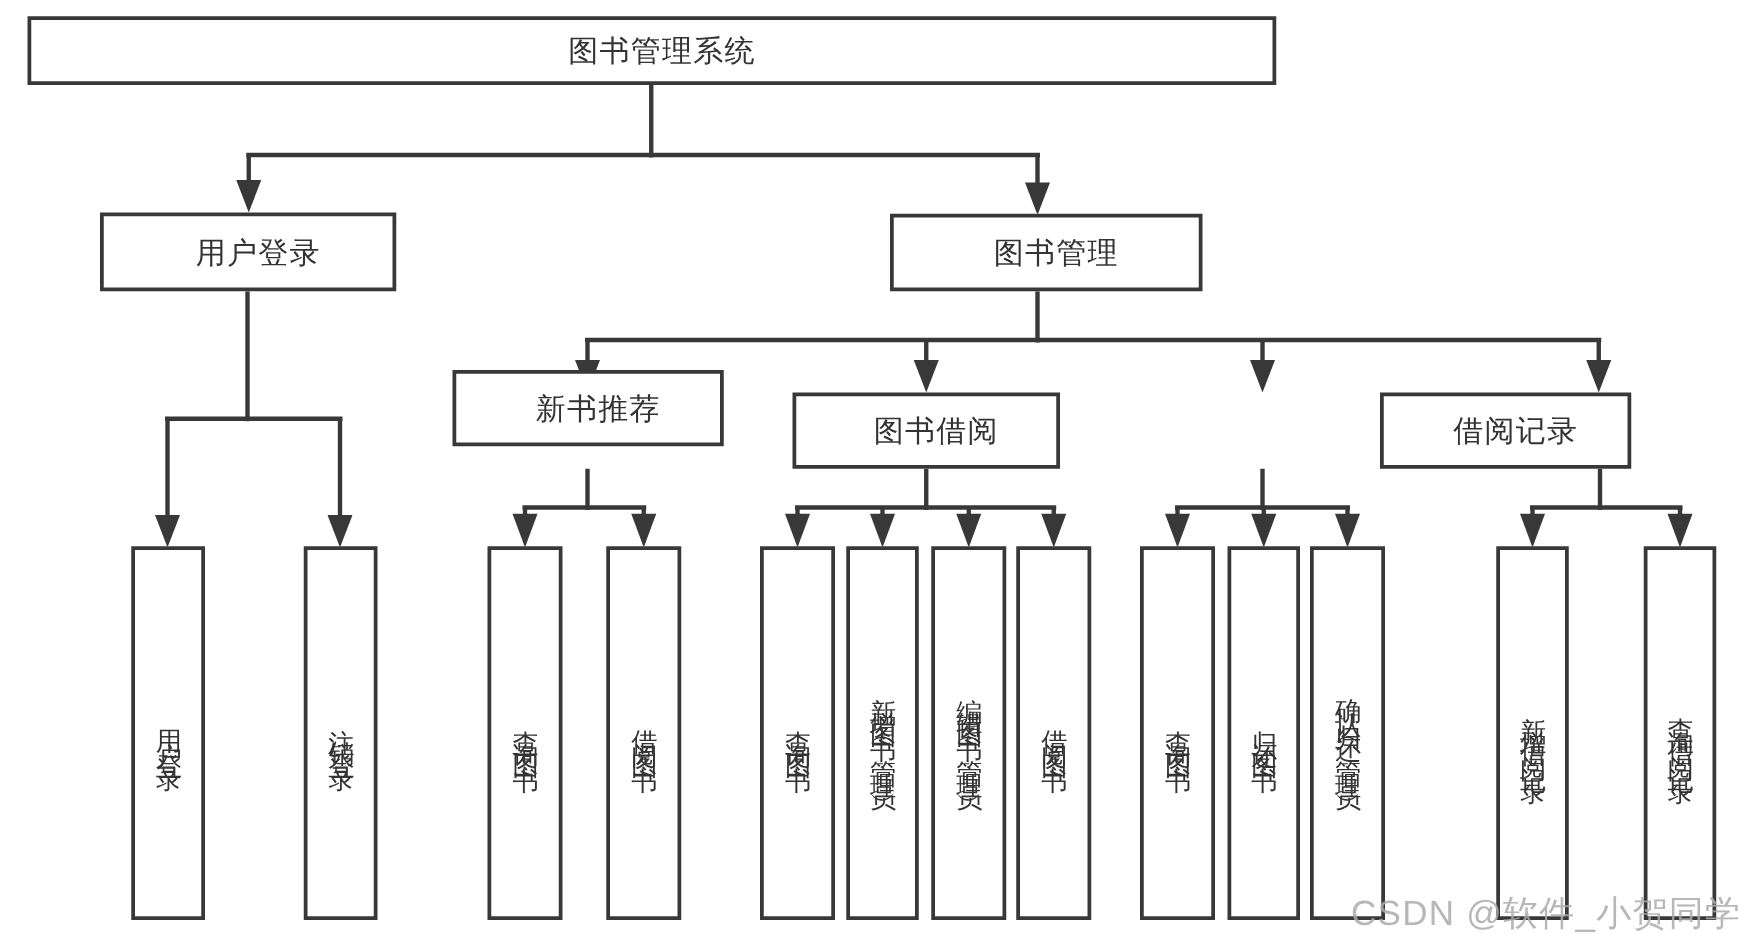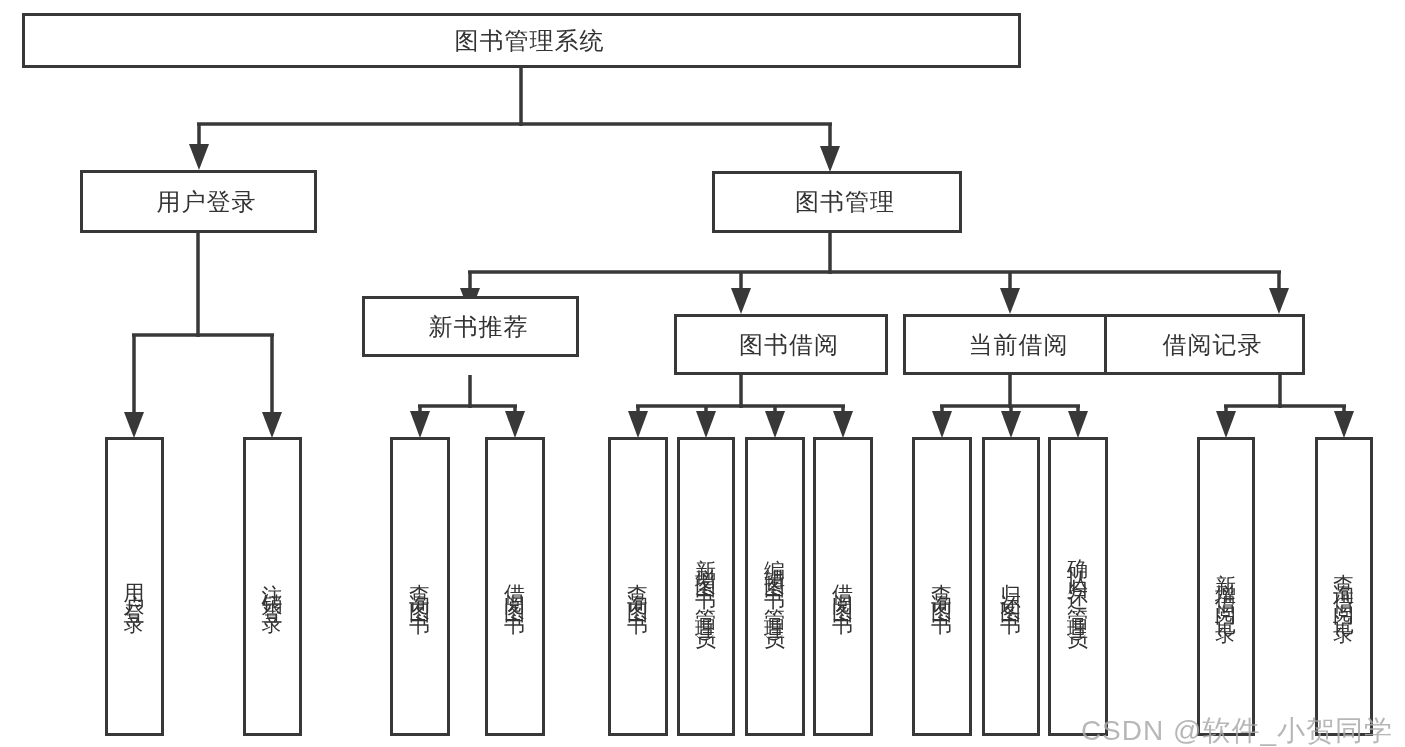--- a/index.html
+++ b/index.html
@@ -144,25 +144,22 @@
   <div class="node" style="left:80px; top:170px; width:237px; height:63px;">
     <span class="hlabel">用户登录</span>
   </div>
   <div class="node" style="left:712px; top:171px; width:250px; height:62px;">
     <span class="hlabel">图书管理</span>
   </div>
 
   <div class="node" style="left:362px; top:296px; width:217px; height:61px;">
     <span class="hlabel">新书推荐</span>
   </div>
-  <div class="node" style="left:634px; top:314px; width:214px; height:61px;margin-left:40px;">
+  <div class="node" style="left:634px; top:314px; width:214px; height:61px;">
     <span class="hlabel">图书借阅</span>
-  </div>
-  <div class="node" style="left:903px; top:314px; width:215px; height:61px;">
-    <span class="hlabel">当前借阅</span>
   </div>
   <div class="node" style="left:1104px; top:314px; width:201px; height:61px;">
     <span class="hlabel">借阅记录</span>
   </div>
 
   <div class="leaf" style="left:105px; width:59px;">
     <span class="vlabel">用户登录</span>
   </div>
   <div class="leaf" style="left:243px; width:59px;">
     <span class="vlabel">注销登录</span>

